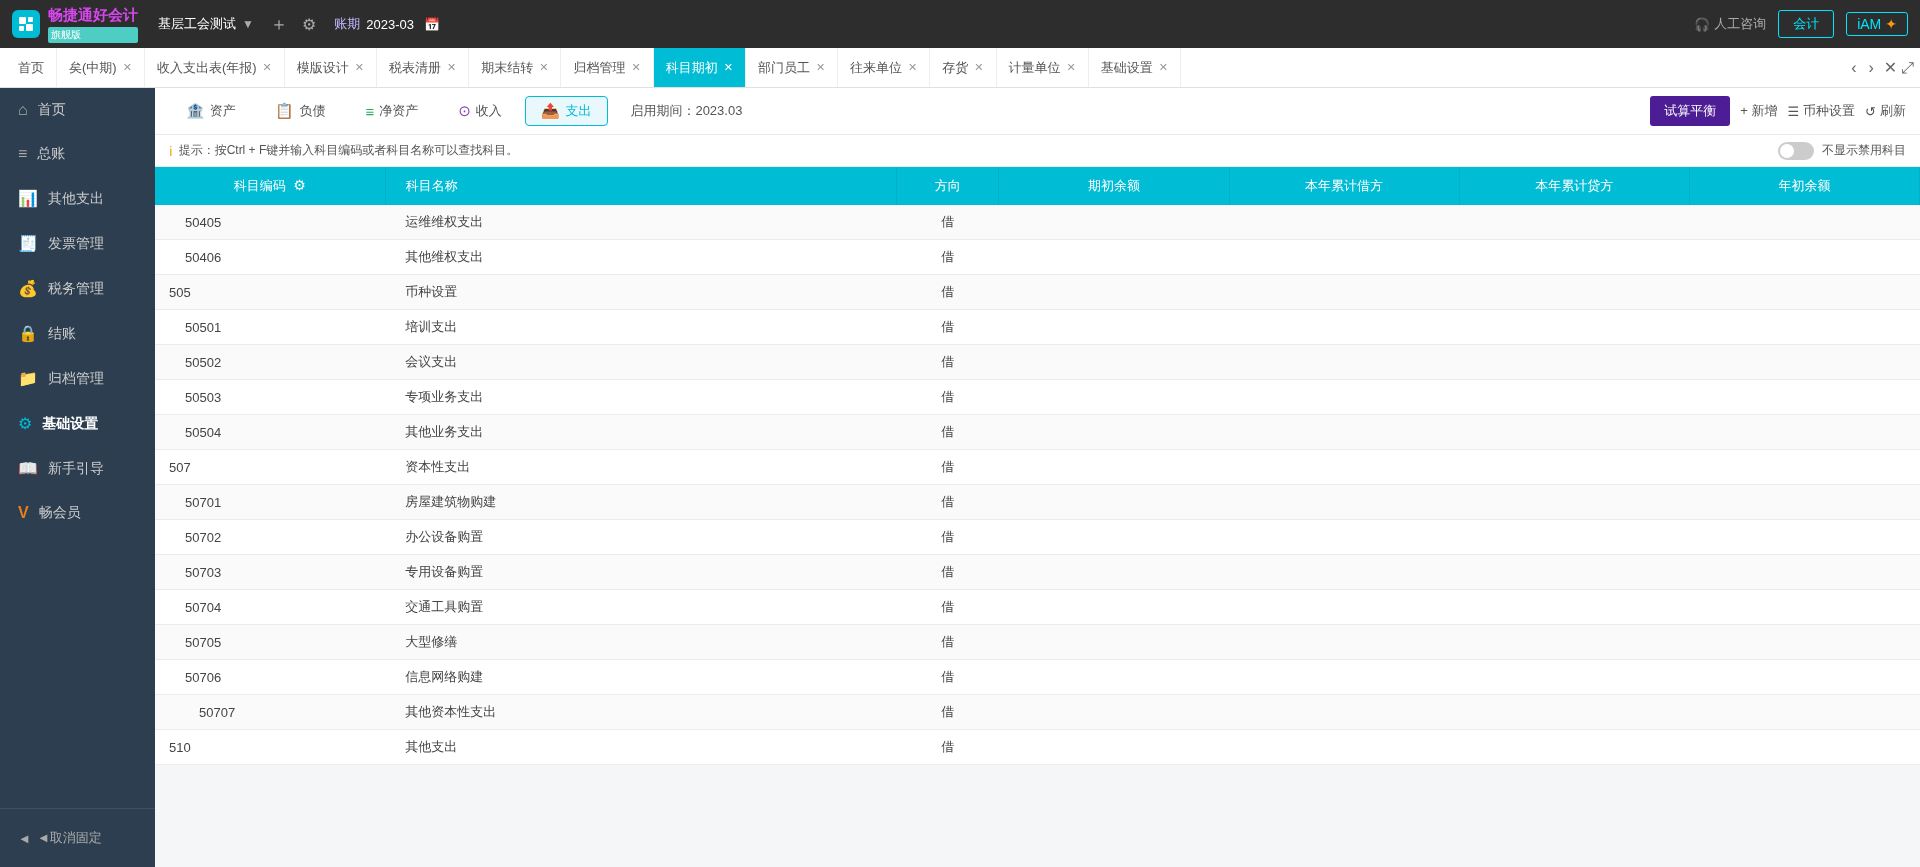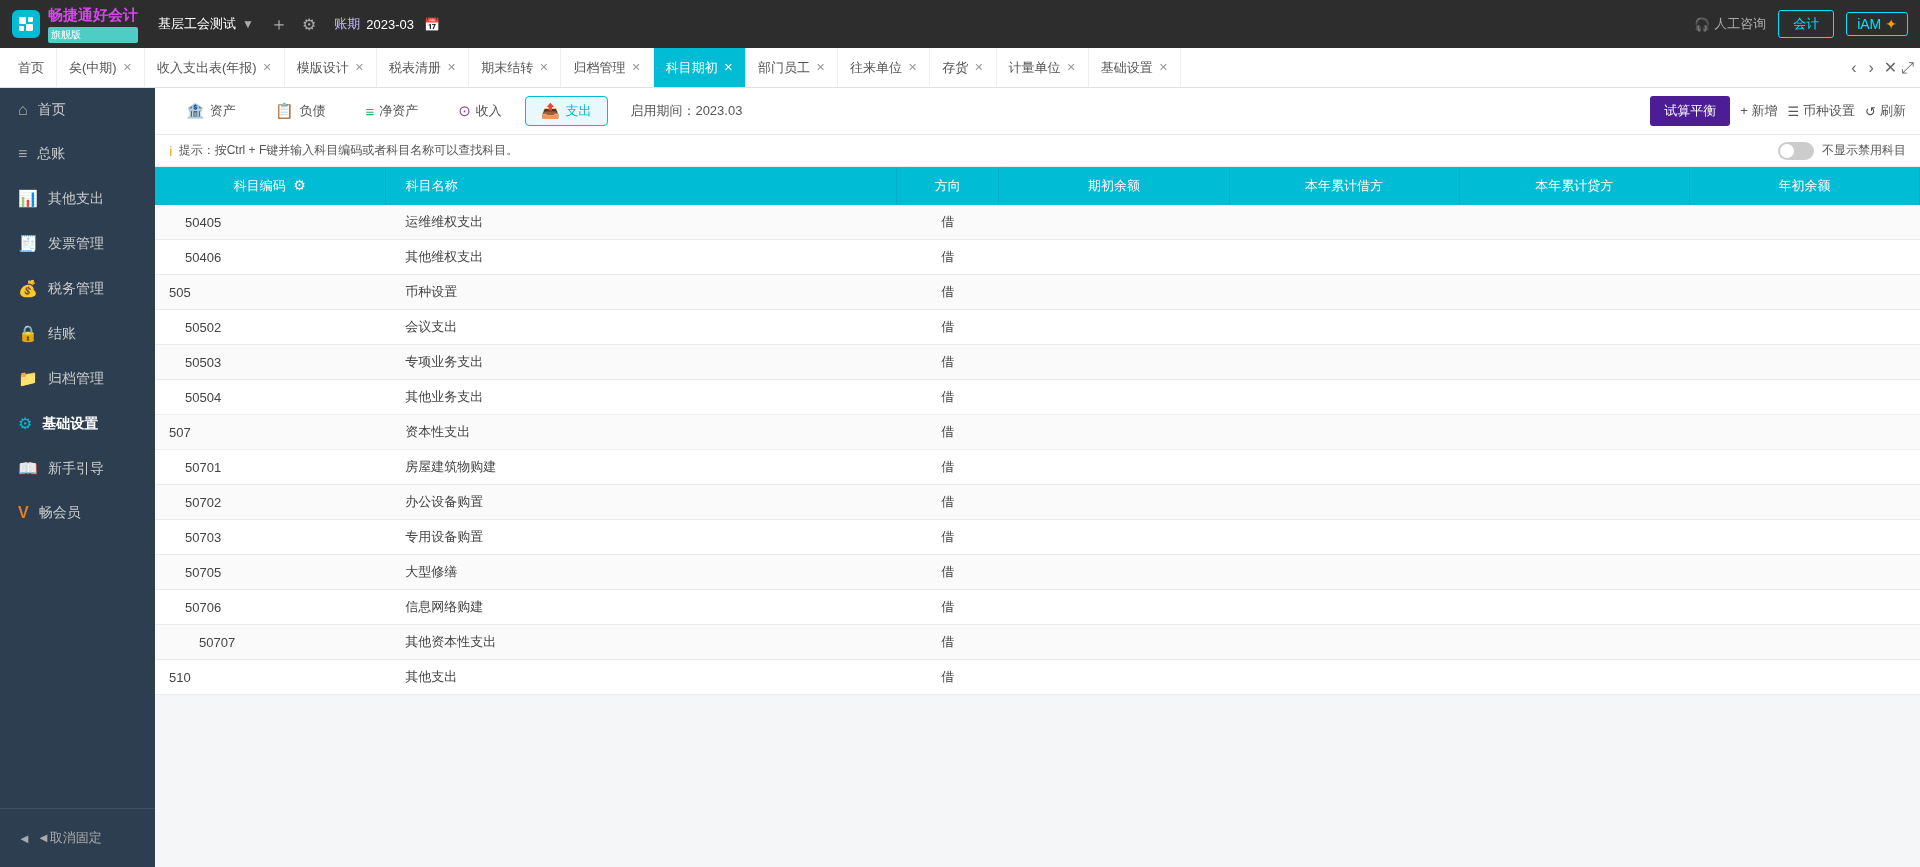--- a/index.html
+++ b/index.html
@@ -389,20 +389,29 @@
             <tr>
               <td class="col-code" style="padding-left: 14px; text-align: left;">505</td>
               <td class="col-name" style="padding-left: 14px;">币种设置</td>
               <td class="col-dir">借</td>
               <td class="col-num"></td>
               <td class="col-num"></td>
               <td class="col-num"></td>
               <td class="col-num"></td>
             </tr>
             <tr>
+              <td class="col-code" style="padding-left: 30px; text-align: left;">50501</td>
+              <td class="col-name" style="padding-left: 30px;">培训支出</td>
+              <td class="col-dir">借</td>
+              <td class="col-num"></td>
+              <td class="col-num"></td>
+              <td class="col-num"></td>
+              <td class="col-num"></td>
+            </tr>
+            <tr>
               <td class="col-code" style="padding-left: 30px; text-align: left;">50502</td>
               <td class="col-name" style="padding-left: 30px;">会议支出</td>
               <td class="col-dir">借</td>
               <td class="col-num"></td>
               <td class="col-num"></td>
               <td class="col-num"></td>
               <td class="col-num"></td>
             </tr>
             <tr>
               <td class="col-code" style="padding-left: 30px; text-align: left;">50503</td>
@@ -452,20 +461,29 @@
             <tr>
               <td class="col-code" style="padding-left: 30px; text-align: left;">50703</td>
               <td class="col-name" style="padding-left: 30px;">专用设备购置</td>
               <td class="col-dir">借</td>
               <td class="col-num"></td>
               <td class="col-num"></td>
               <td class="col-num"></td>
               <td class="col-num"></td>
             </tr>
             <tr>
+              <td class="col-code" style="padding-left: 30px; text-align: left;">50704</td>
+              <td class="col-name" style="padding-left: 30px;">交通工具购置</td>
+              <td class="col-dir">借</td>
+              <td class="col-num"></td>
+              <td class="col-num"></td>
+              <td class="col-num"></td>
+              <td class="col-num"></td>
+            </tr>
+            <tr>
               <td class="col-code" style="padding-left: 30px; text-align: left;">50705</td>
               <td class="col-name" style="padding-left: 30px;">大型修缮</td>
               <td class="col-dir">借</td>
               <td class="col-num"></td>
               <td class="col-num"></td>
               <td class="col-num"></td>
               <td class="col-num"></td>
             </tr>
             <tr>
               <td class="col-code" style="padding-left: 30px; text-align: left;">50706</td>

